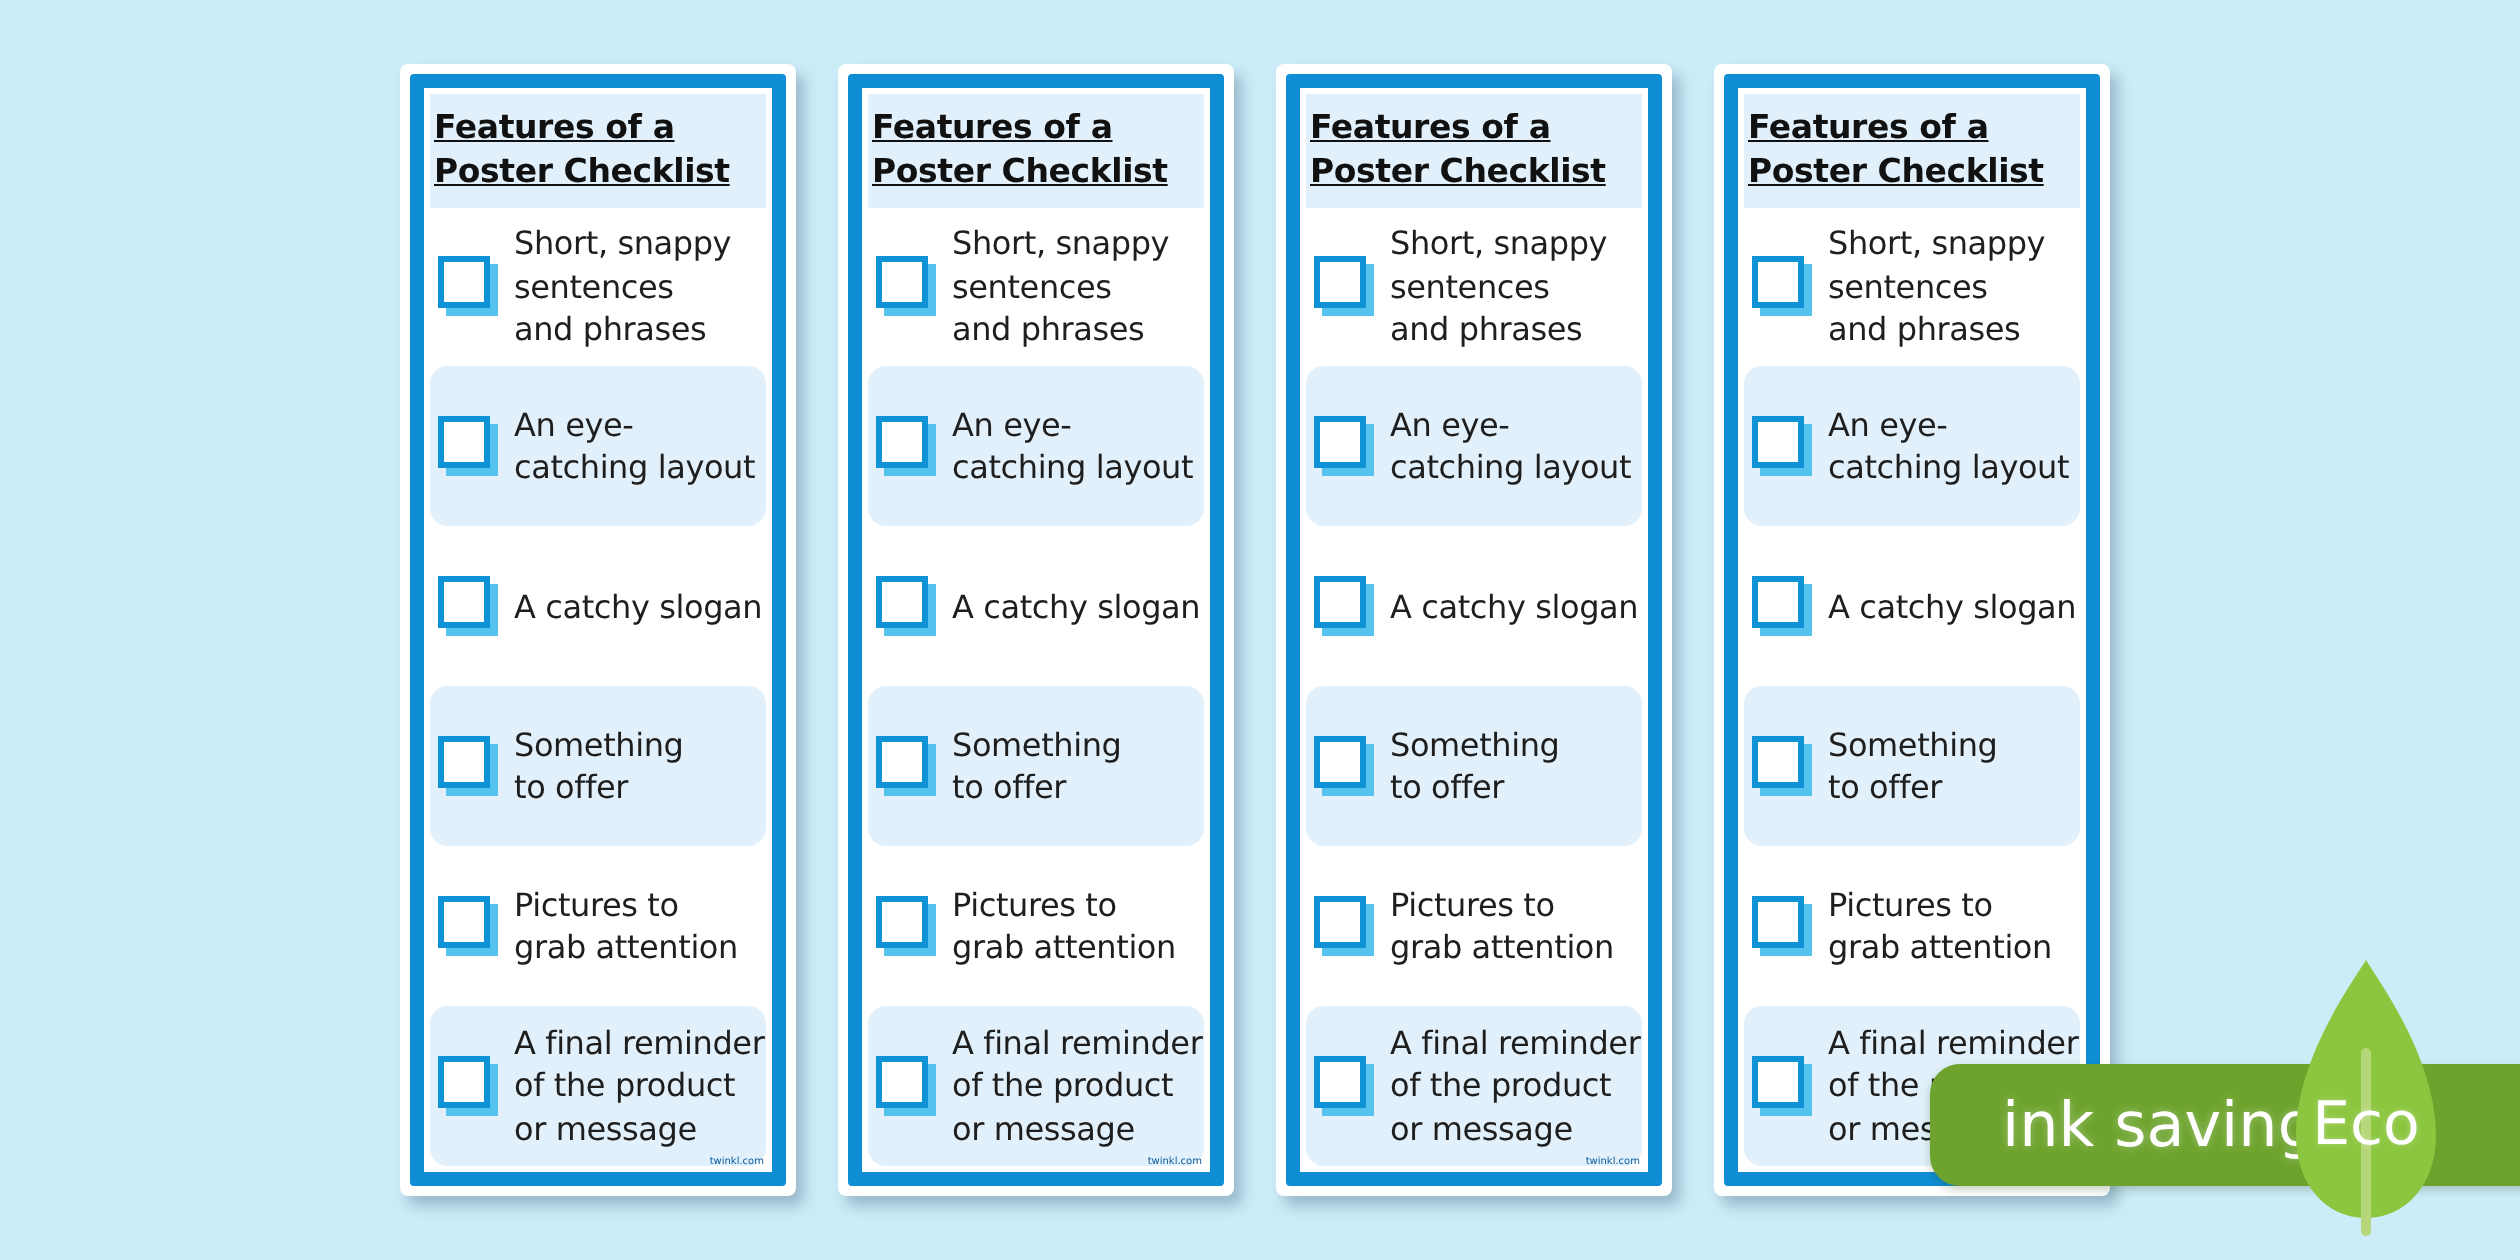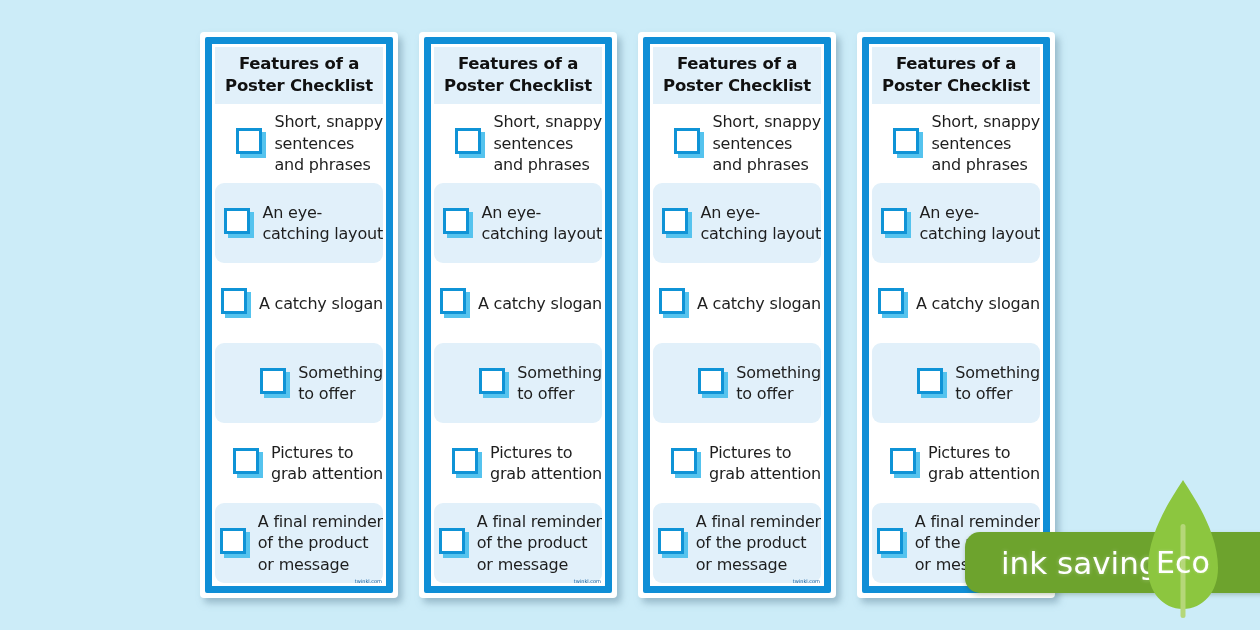--- a/index.html
+++ b/index.html
@@ -47,37 +47,36 @@
   }
   .card-content{
     width:100%;height:100%;
     display:flex;flex-direction:column;
     position:relative;
     overflow:hidden;
     background:#ffffff;
   }
   .card-header{
     background:var(--row-alt-bg);
-    text-align:center;
     font-weight:bold;
     font-size:16.5px;
     line-height:1.32;
     letter-spacing:-0.2px;
     padding:6px 2px 7px 2px;
     white-space:pre-line;
     color:#111111;
     flex:none;
+    text-decoration:underline;
   }
   .row{
     flex:1;
     display:flex;
     align-items:center;
     padding-left:4px;
     min-height:0;
-    justify-content:flex-end;
   }
   .row.alt{
     background:var(--row-alt-bg);
     border-radius:9px;
   }
   .cb{
     position:relative;
     width:30px;height:30px;
     flex:none;
     margin-right:8px;

